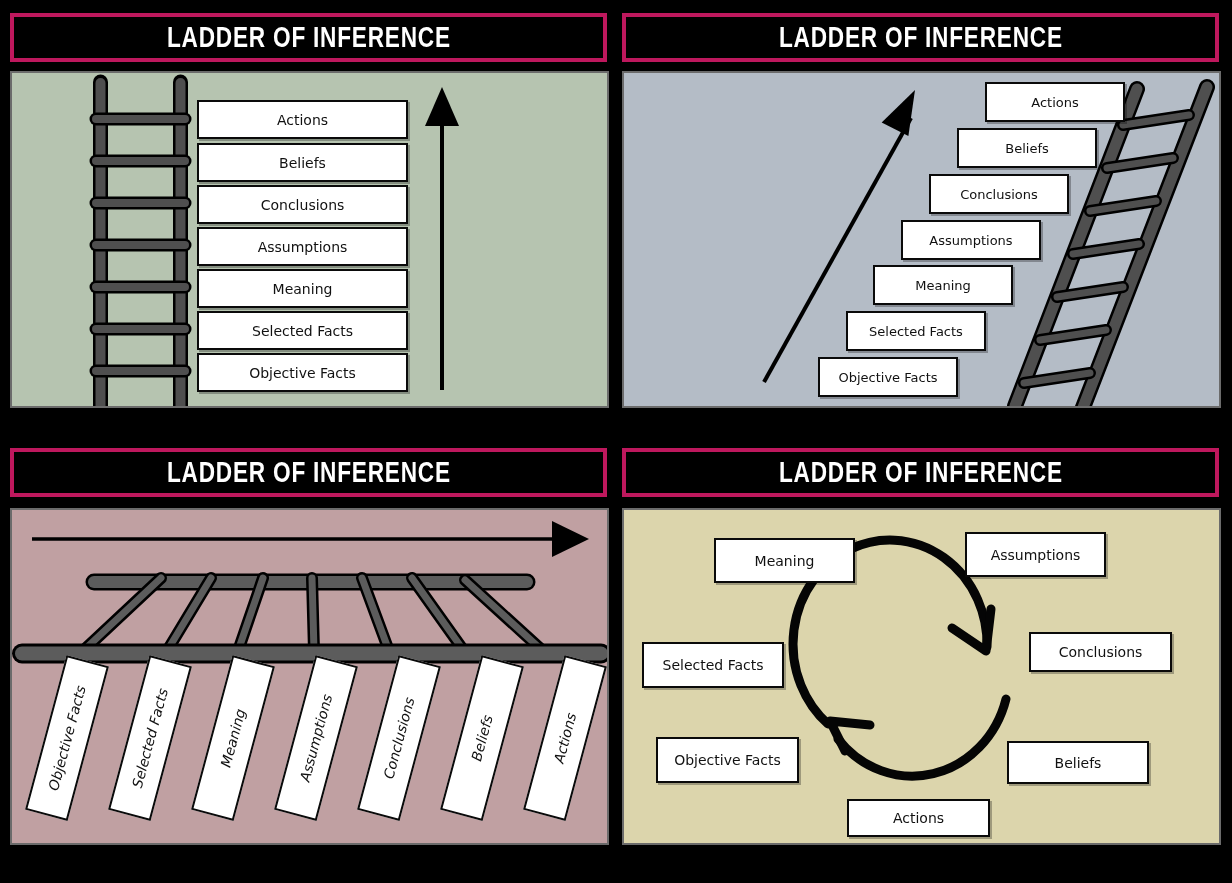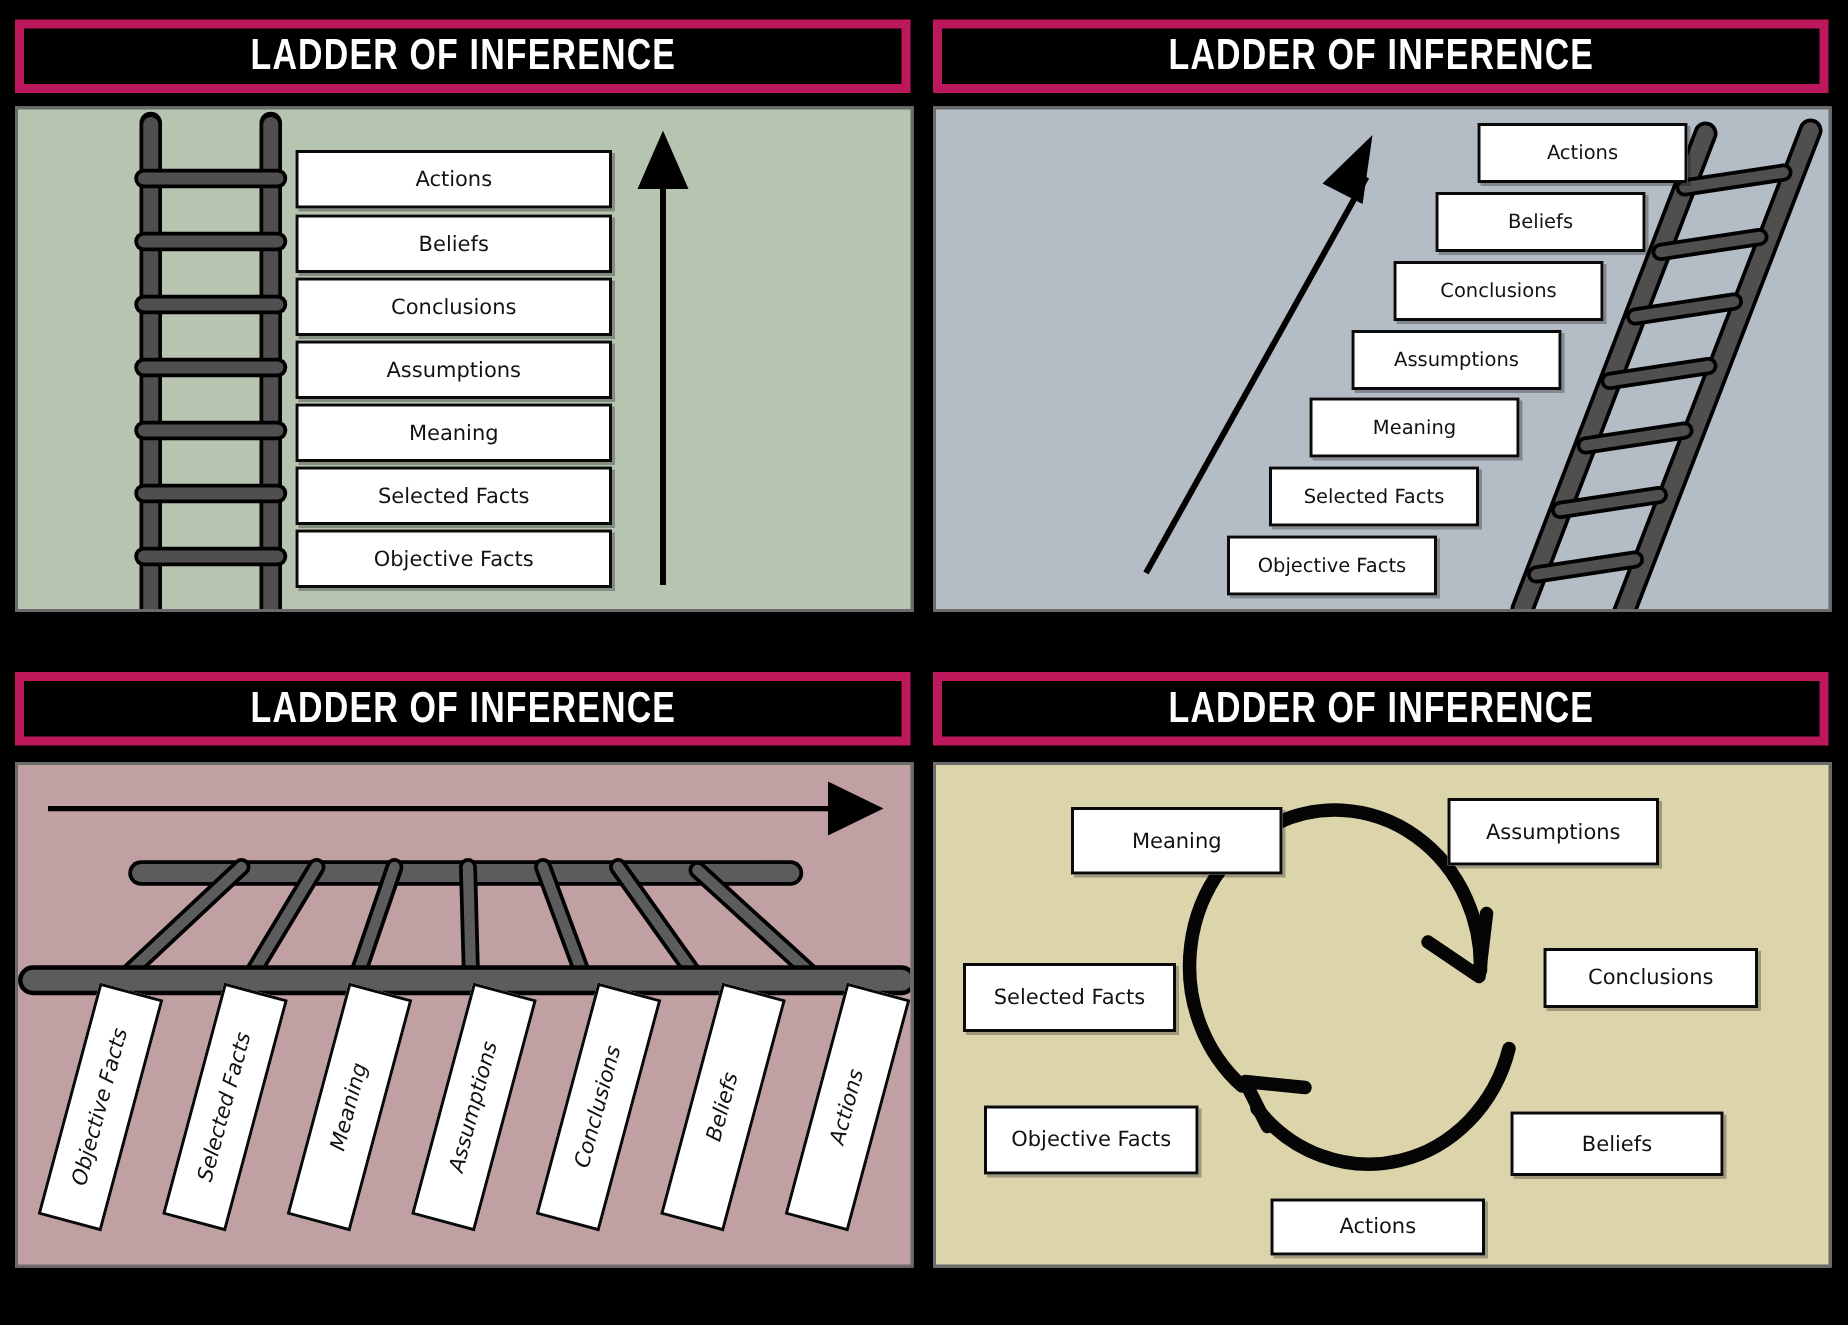--- a/index.html
+++ b/index.html
@@ -2,21 +2,21 @@
 <html><head>
 <meta charset="utf-8">
 <style>
   html,body { margin:0; padding:0; background:#000; }
   .stage {
     position:relative; width:1232px; height:883px; background:#000;
     overflow:hidden; font-family:"DejaVu Sans", sans-serif;
   }
   .hdr {
     position:absolute; width:597px; height:49px; background:#000;
-    border:6px solid #be185d; box-sizing:border-box;
+    border:4px solid #be185d; box-sizing:border-box;
     display:flex; align-items:center; justify-content:center;
   }
   .hdr .ttl {
     color:#fff; font-family:"Liberation Sans", sans-serif; font-weight:bold;
     font-size:29px; letter-spacing:1px; white-space:nowrap;
     transform:scaleX(0.78); display:inline-block;
   }
   .panel {
     position:absolute; width:599px; height:337px;
     border:2px solid #6b6b6b; box-sizing:border-box; overflow:hidden;

